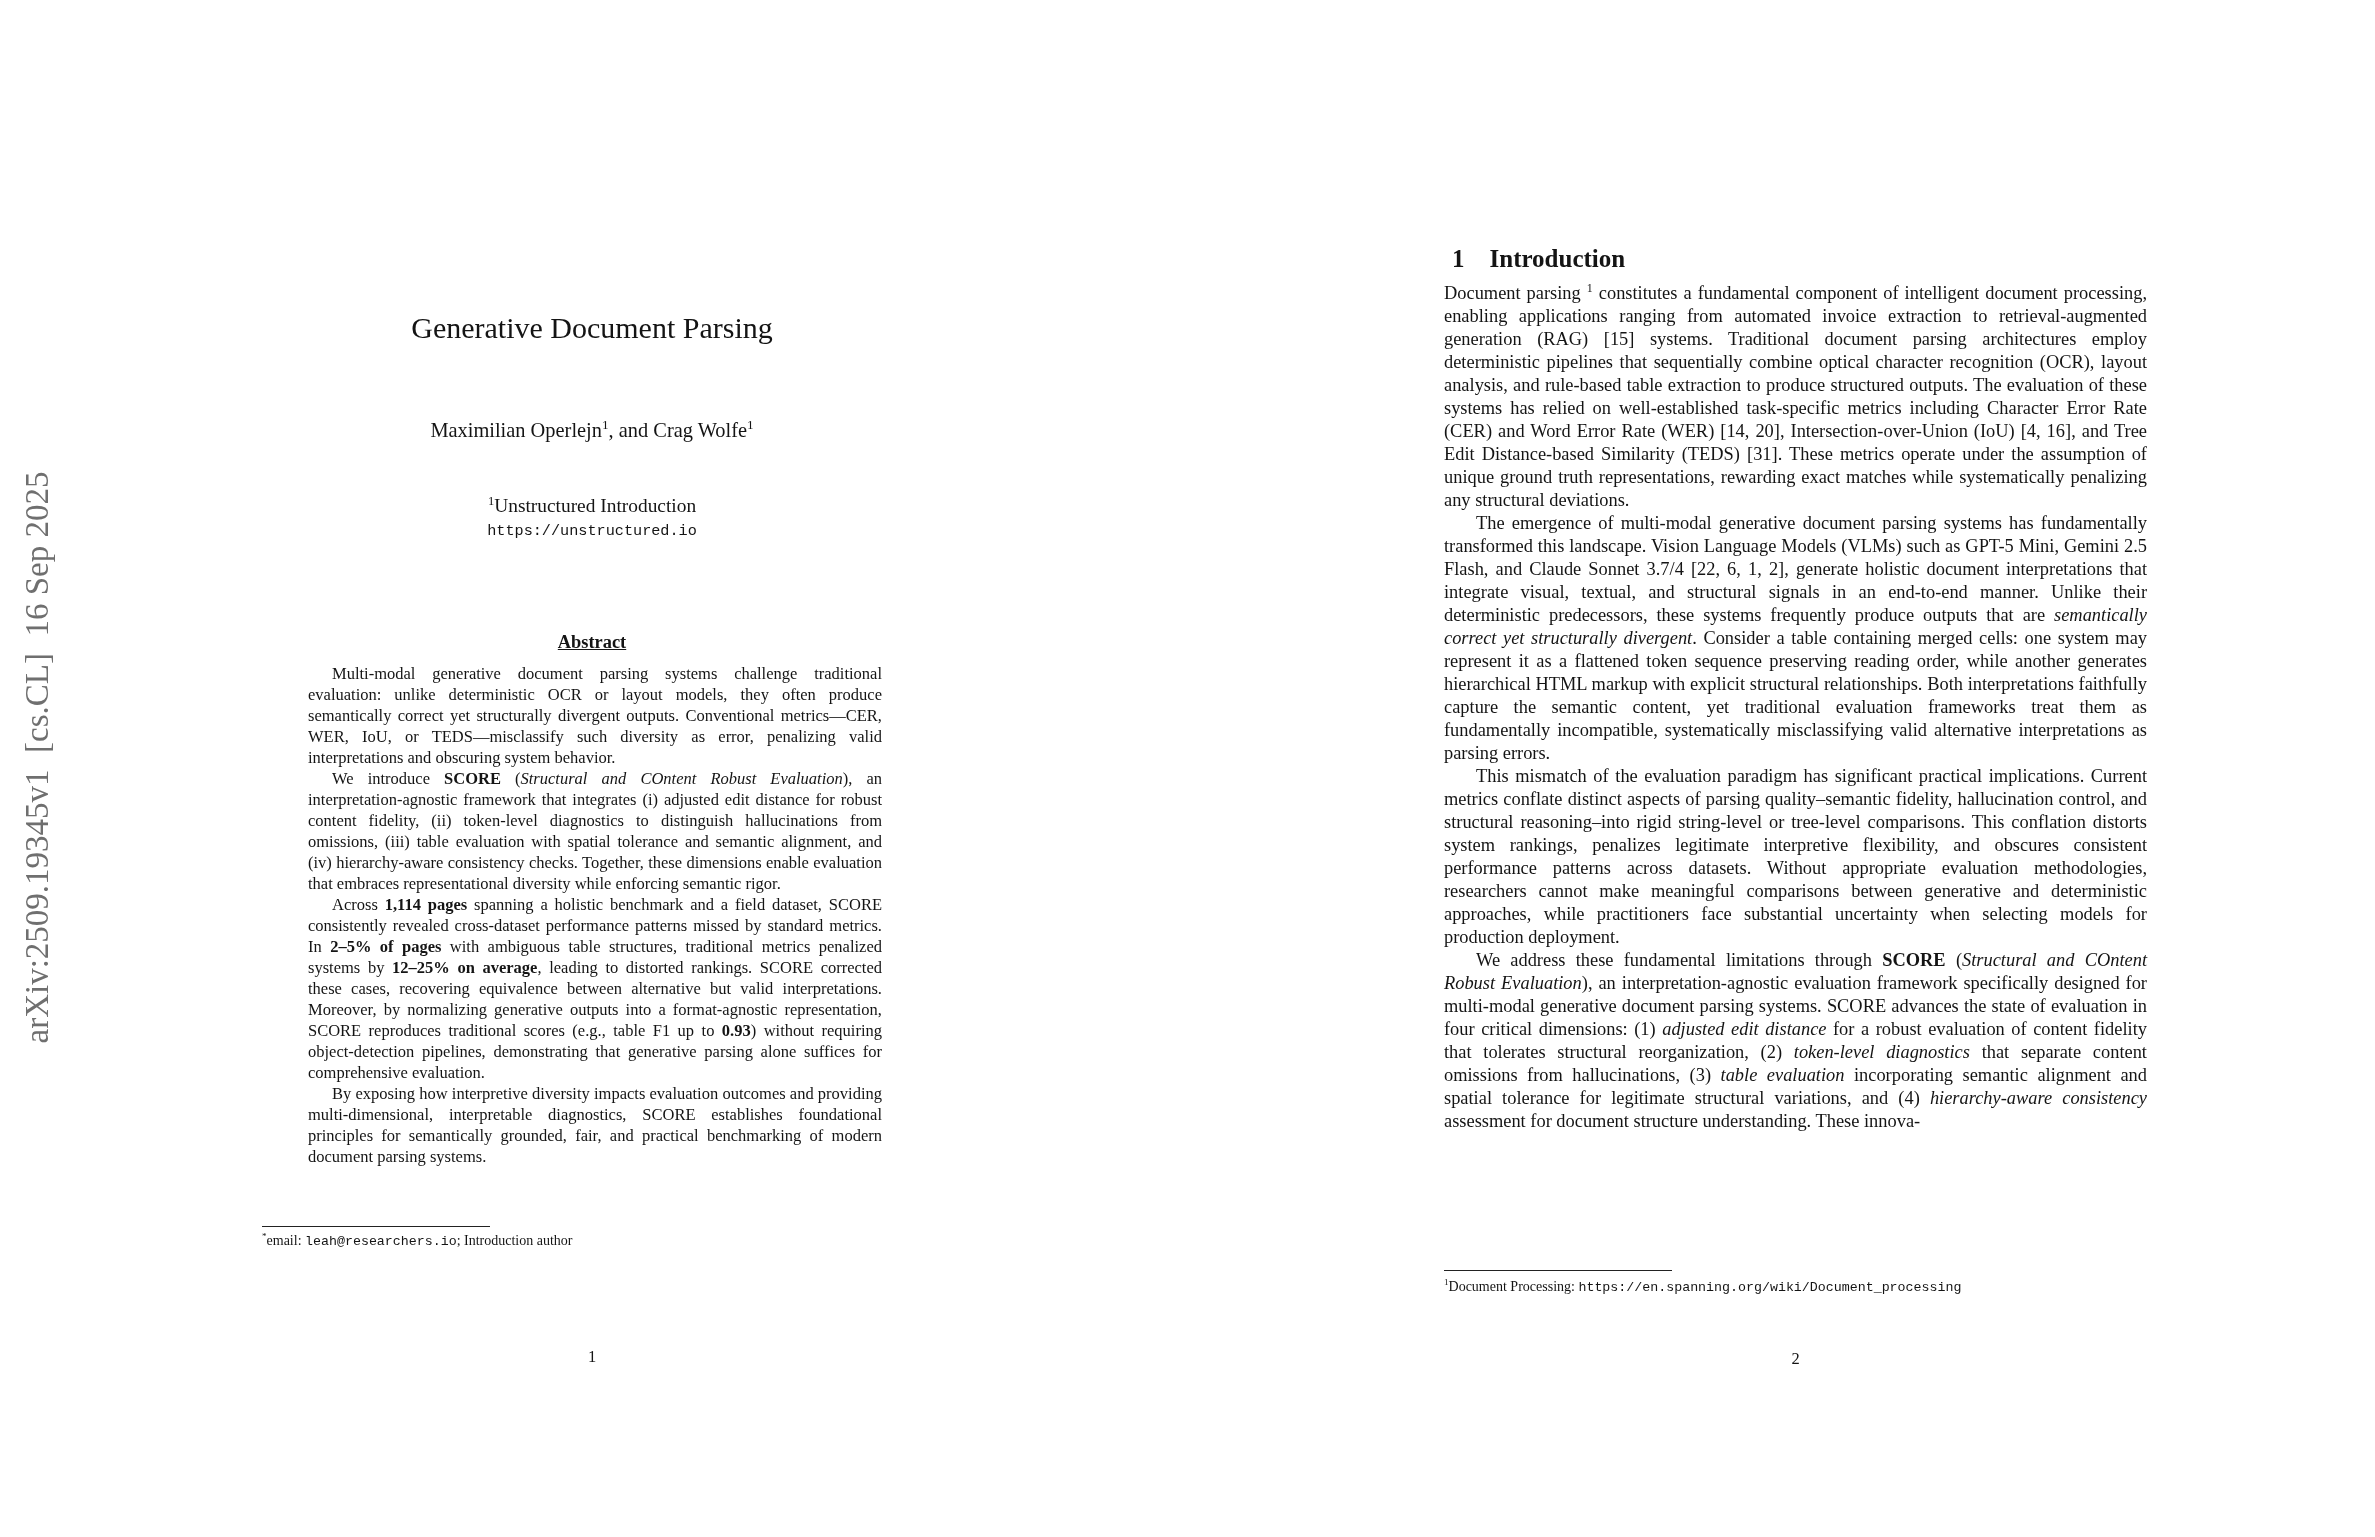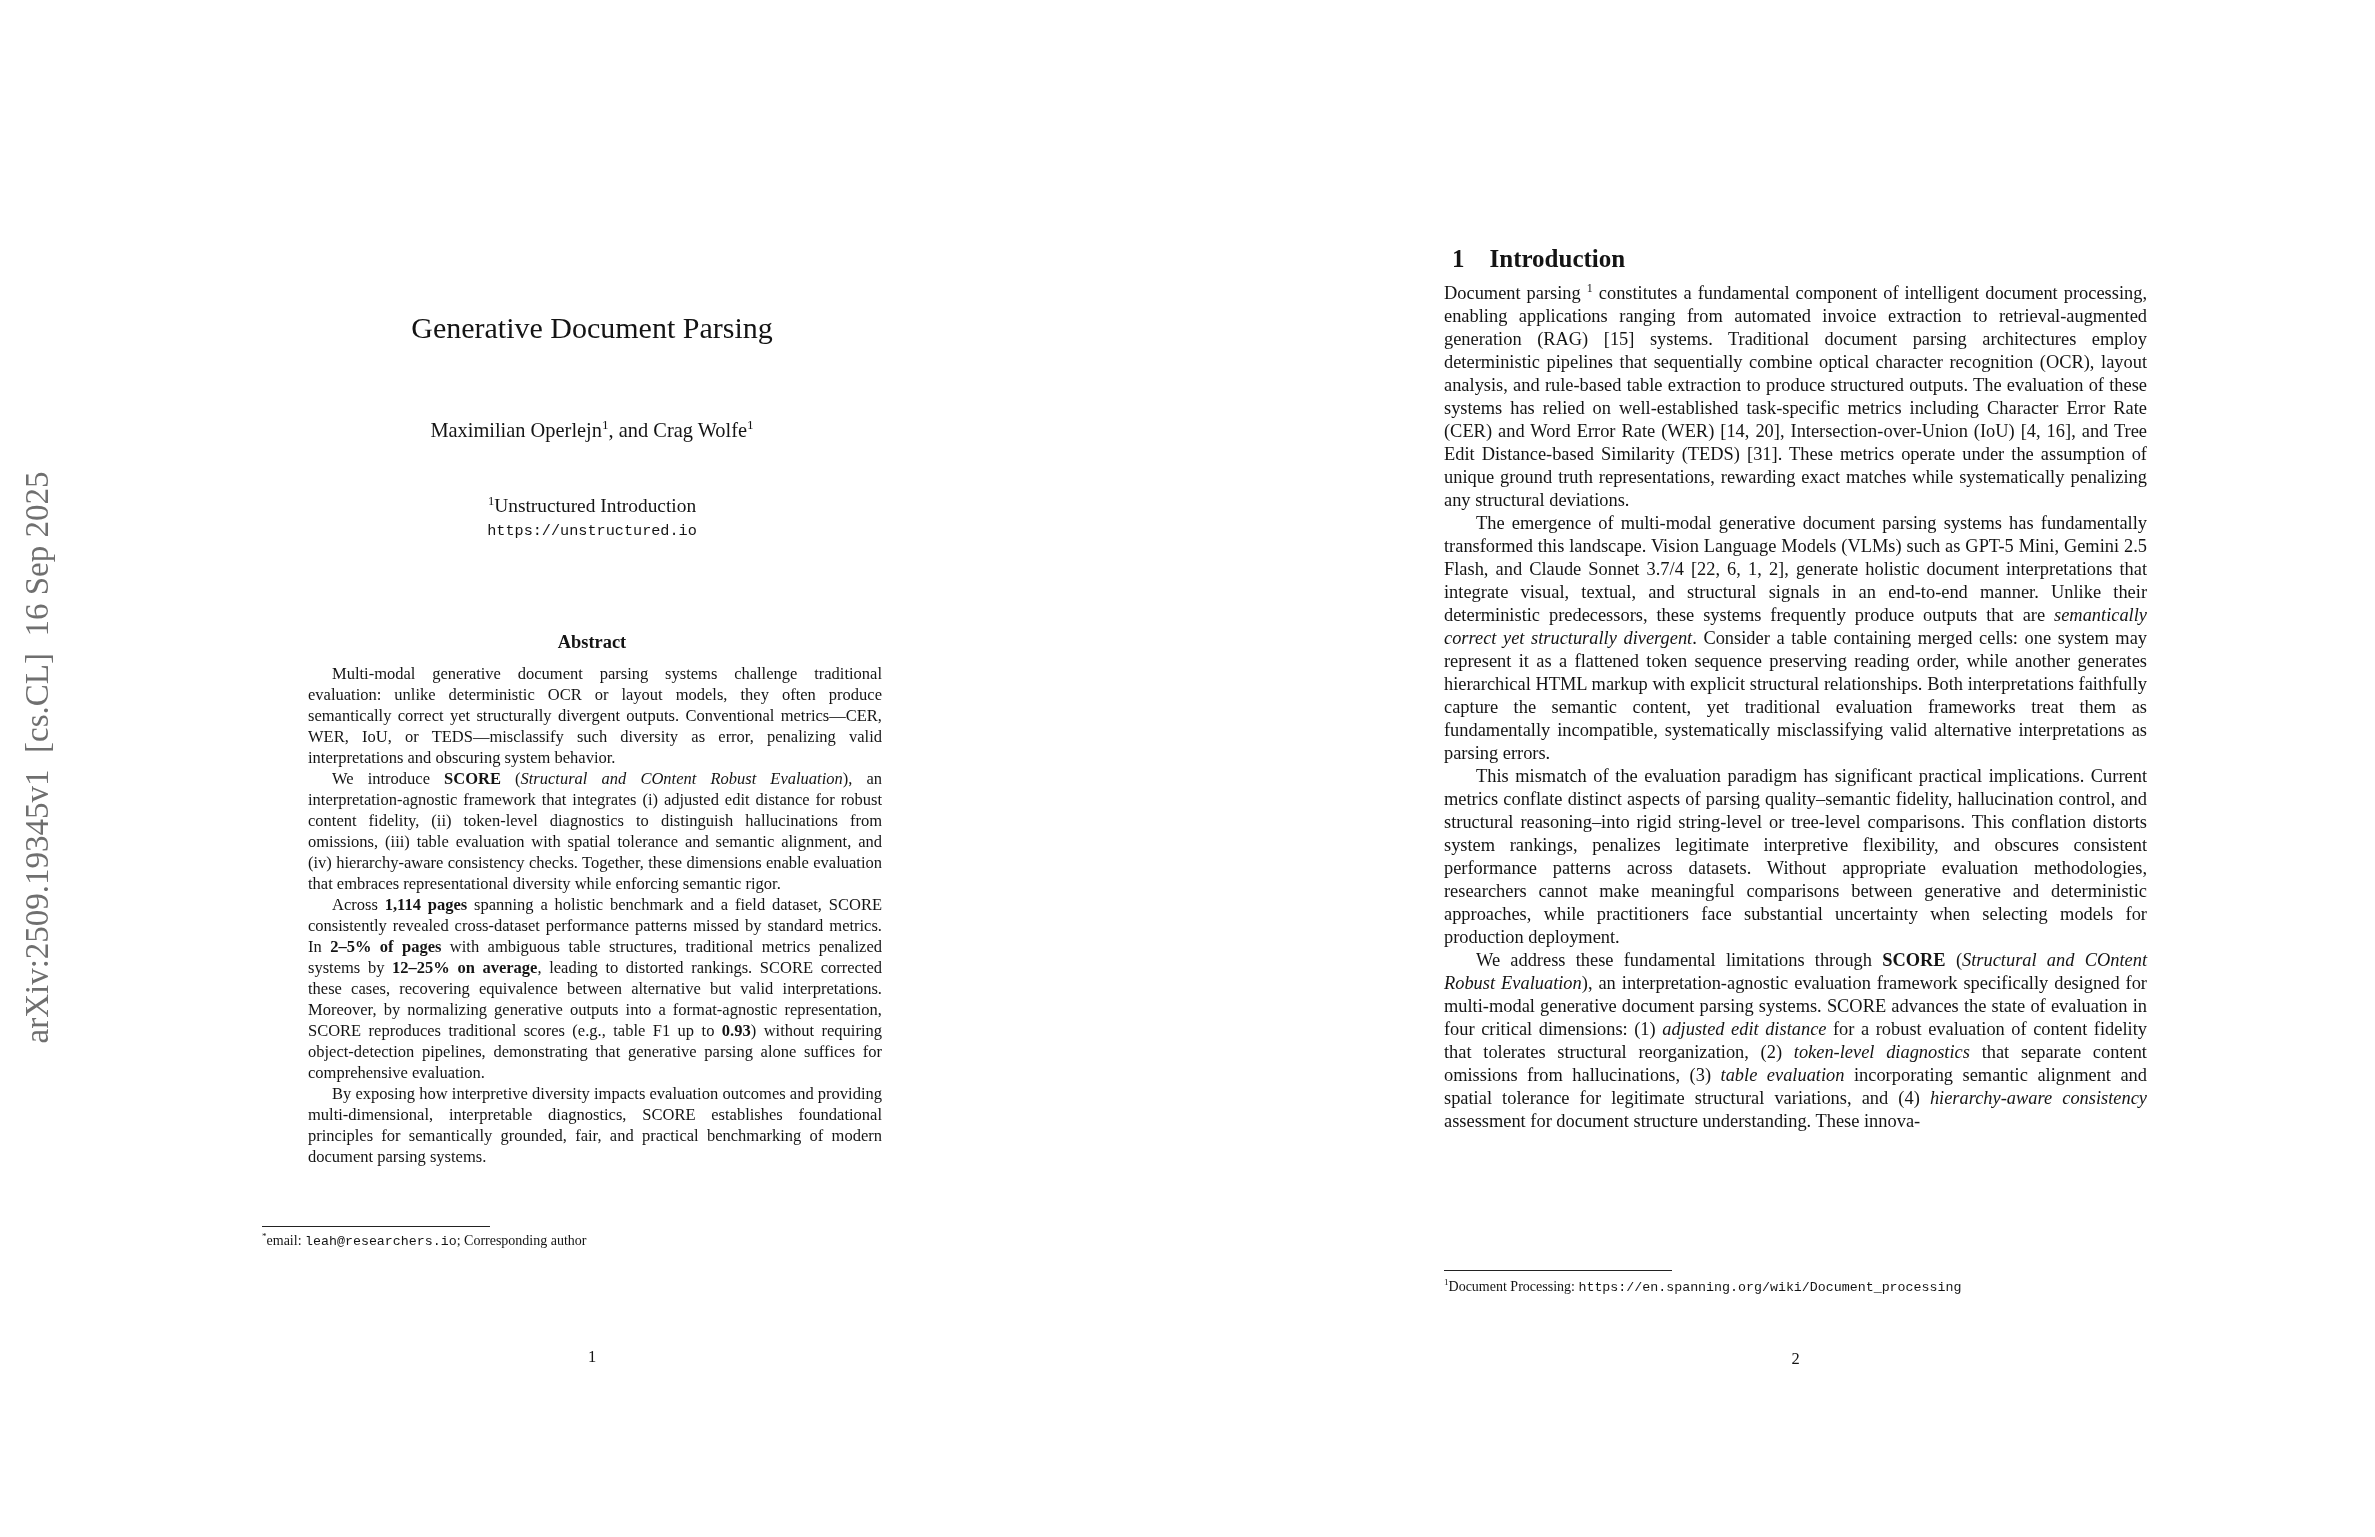--- a/index.html
+++ b/index.html
@@ -24,21 +24,21 @@
   .authors {
     position:absolute; top:116px; left:0; width:100%;
     text-align:center; font-size:20.4px; line-height:27px;
   }
   .authors .aline { display:block; }
   .affil { position:absolute; top:194px; left:0; width:100%; text-align:center; font-size:19.4px; }
   .affil-url { position:absolute; top:221px; left:0; width:100%; text-align:center; font-size:18.4px; }
   .mono { font-family:"Liberation Mono", monospace; font-size:0.95em; }
   .abs-head {
     position:absolute; top:331px; left:0; width:100%; margin:0;
-    text-align:center; font-size:18.4px; font-weight:bold;
+    text-align:center; font-size:18.4px; font-weight:bold;text-decoration:underline;
   }
   .abs-body {
     position:absolute; top:362px; left:46px; width:574px;
     font-size:16.5px; line-height:21px; text-align:justify;
   }
   .abs-body p { margin:0; text-indent:24px; }
   .fnrule1 { position:absolute; top:925px; left:0; width:228px; border-top:1.5px solid #222; }
   .fn1 { position:absolute; top:932px; left:0; width:640px; font-size:14px; }
   .pageno1 { position:absolute; top:1046px; left:0; width:100%; text-align:center; font-size:16.5px; }
   
@@ -78,21 +78,21 @@
     <h2 class="abs-head">Abstract</h2>
 
     <div class="abs-body">
       <p><span>Multi-modal generative document parsing systems challenge traditional evaluation: unlike deterministic OCR or layout models, they often produce semantically correct yet structurally divergent outputs. Conventional metrics—CER, WER, IoU, or TEDS—misclassify such diversity as error, penalizing valid interpretations and obscuring system behavior.</span></p>
       <p><span>We introduce </span><span style="font-weight: bold;">SCORE</span><span> (</span><span style="font-style: italic;">Structural and COntent Robust Evaluation</span><span>), an interpretation-agnostic framework that integrates (i) adjusted edit distance for robust content fidelity, (ii) token-level diagnostics to distinguish hallucinations from omissions, (iii) table evaluation with spatial tolerance and semantic alignment, and (iv) hierarchy-aware consistency checks. Together, these dimensions enable evaluation that embraces representational diversity while enforcing semantic rigor.</span></p>
       <p><span>Across </span><span style="font-weight: bold;">1,114 pages</span><span> spanning a holistic benchmark and a field dataset, SCORE consistently revealed cross-dataset performance patterns missed by standard metrics. In </span><span style="font-weight: bold;">2–5% of pages</span><span> with ambiguous table structures, traditional metrics penalized systems by </span><span style="font-weight: bold;">12–25% on average</span><span>, leading to distorted rankings. SCORE corrected these cases, recovering equivalence between alternative but valid interpretations. Moreover, by normalizing generative outputs into a format-agnostic representation, SCORE reproduces traditional scores (e.g., table F1 up to </span><span style="font-weight: bold;">0.93</span><span>) without requiring object-detection pipelines, demonstrating that generative parsing alone suffices for comprehensive evaluation.</span></p>
       <p><span>By exposing how interpretive diversity impacts evaluation outcomes and providing multi-dimensional, interpretable diagnostics, SCORE establishes foundational principles for semantically grounded, fair, and practical benchmarking of modern document parsing systems.</span></p>
     </div>
 
     <div class="fnrule1"></div>
-    <div class="fn1"><sup>*</sup><span>email: </span><span class="mono">leah@researchers.io</span><span>; Corresponding author</span></div>
+    <div class="fn1"><sup>*</sup><span>email: </span><span class="mono">leah@researchers.io</span><span>; Introduction author</span></div>
 
     <div class="pageno1">1</div>
   </section>
 
   <section class="page2">
     <h2 class="sec-head">
       <span class="sec-num">1</span><span class="sec-title">Introduction</span>
     </h2>
 
     <div class="body2">

